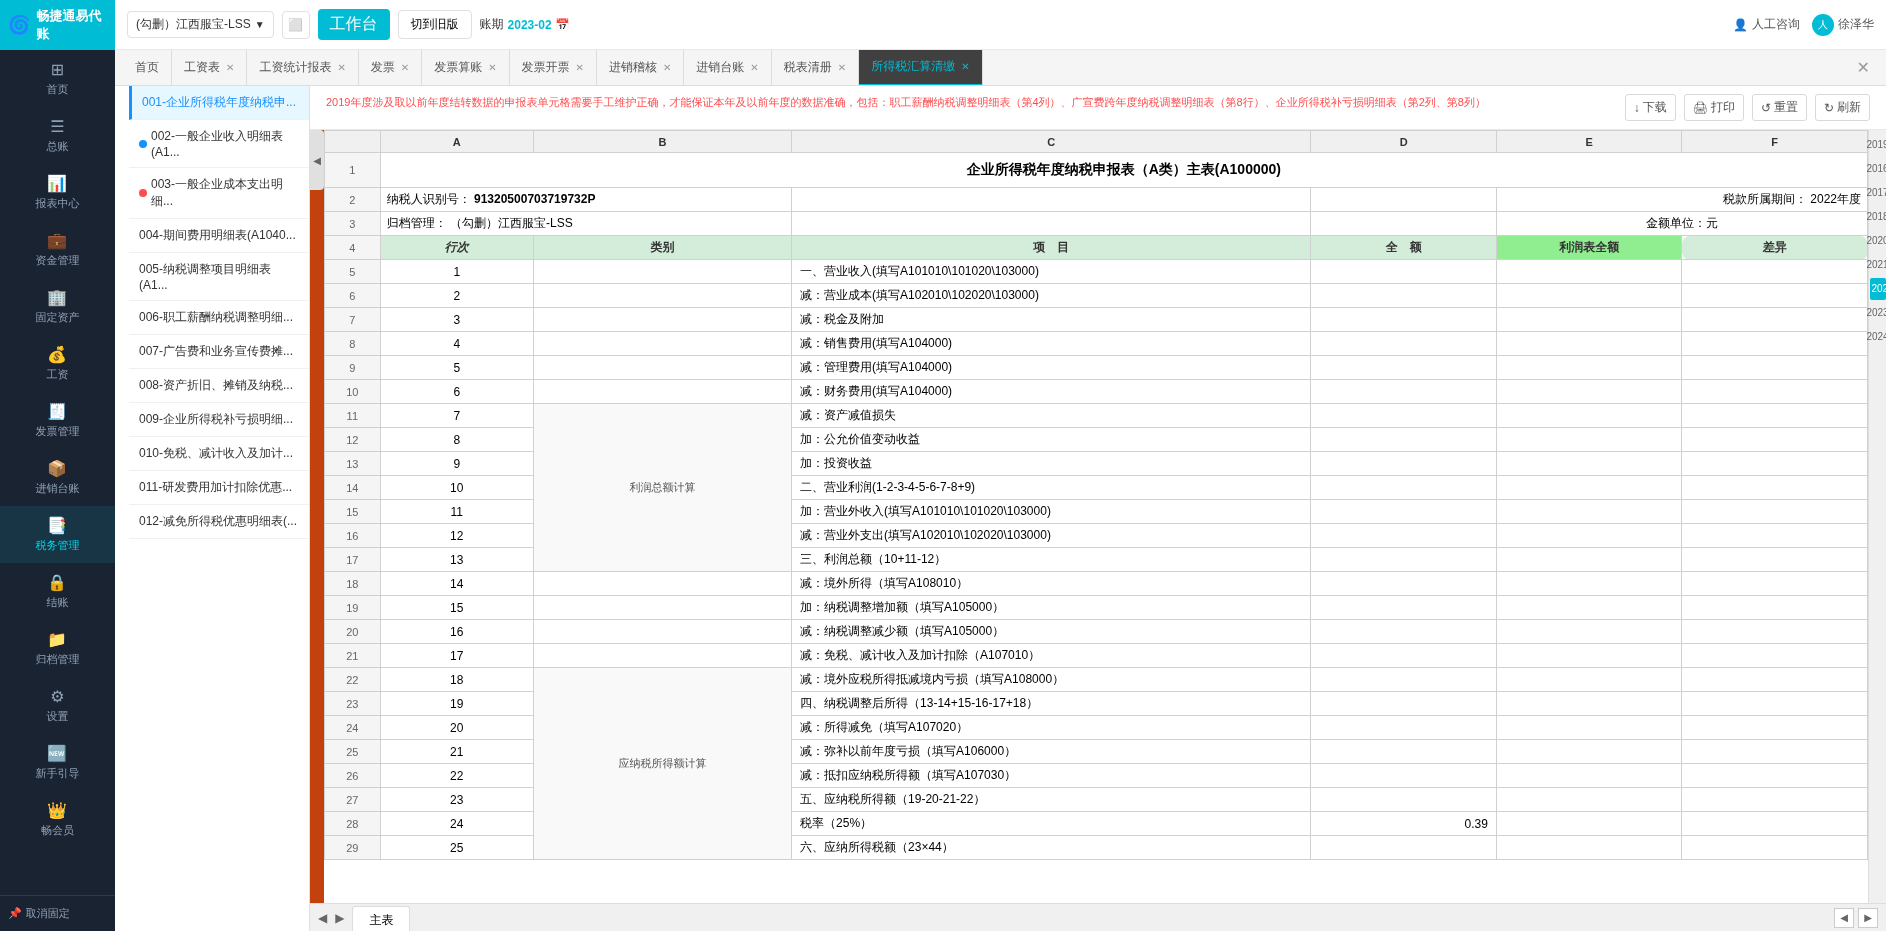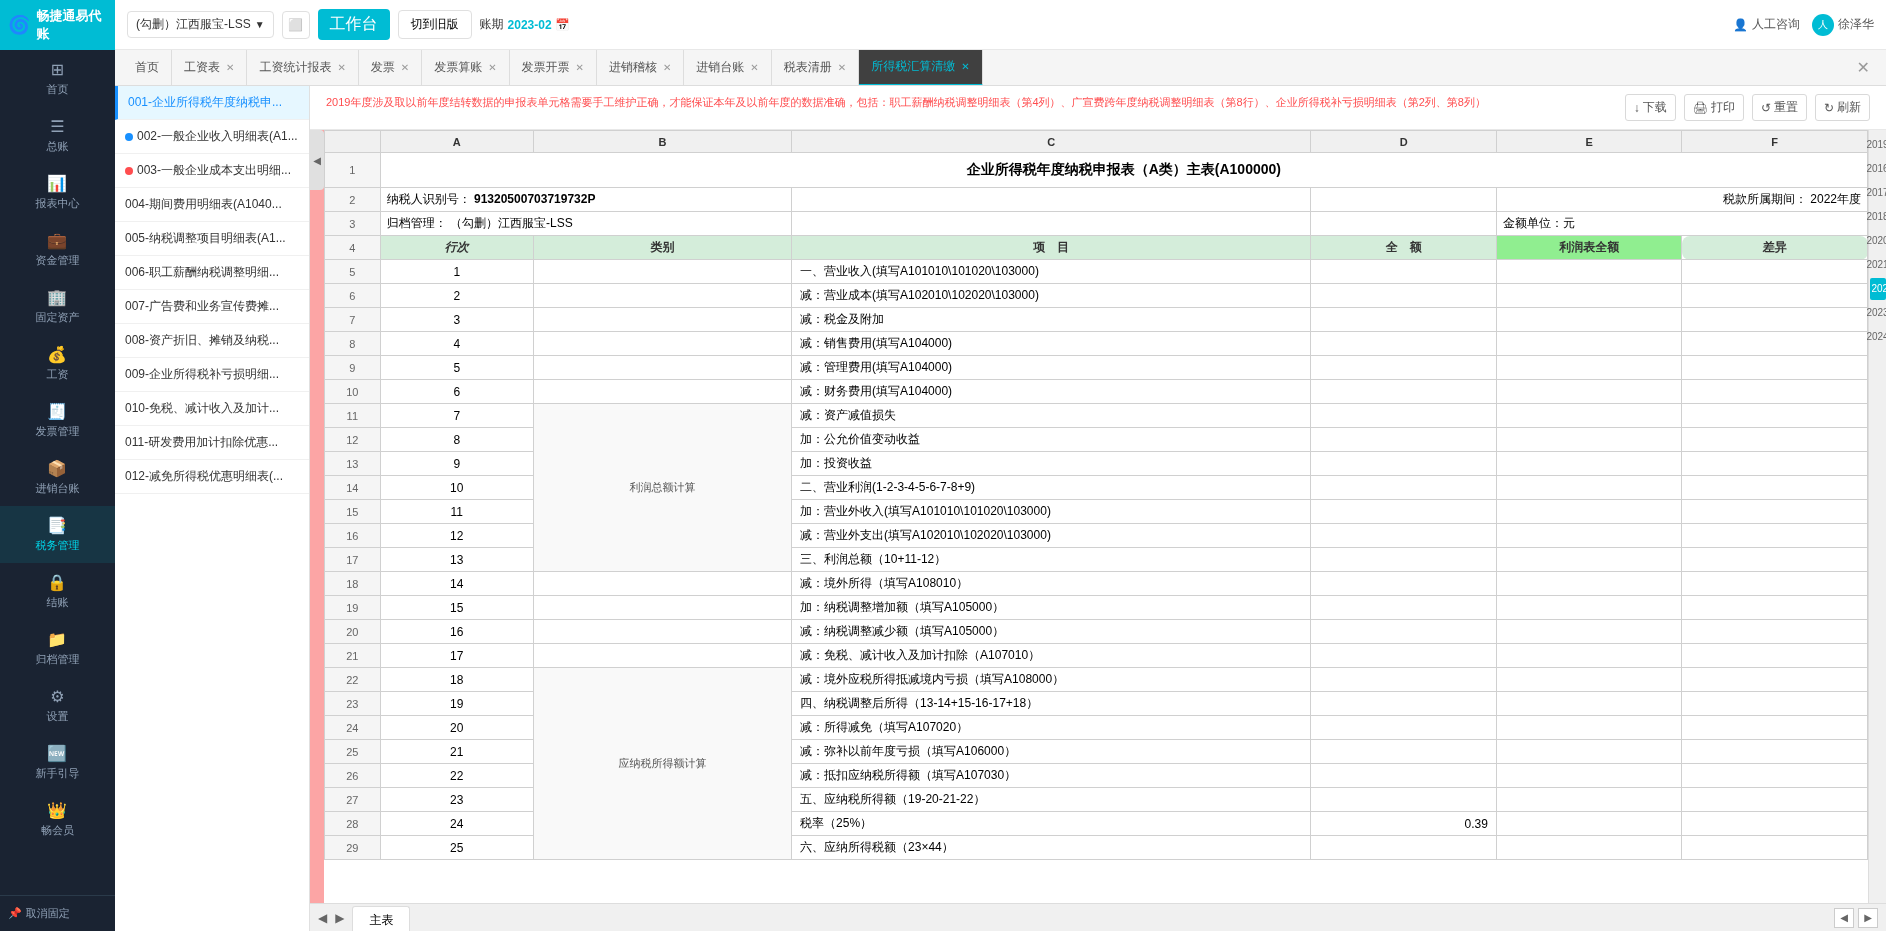--- a/index.html
+++ b/index.html
@@ -33,28 +33,28 @@
     .tab.active { background: white; color: #00bcd4; border-bottom: 2px solid #00bcd4; font-weight: 500; }
     .tab .close { color: #999; font-size: 10px; margin-left: 2px; }
     .tab.active .close { color: #00bcd4; }
     .tab-close-all { margin-left: auto; color: #999; font-size:16px; cursor: pointer; padding: 0 8px; }
 
     
     .content-area { flex: 1; display: flex; overflow: hidden; }
 
     
     .left-panel { width: 195px; background: white; border-right: 1px solid #e0e0e0; display: flex; flex-direction: column; overflow: hidden; }
-    .left-panel-item { padding: 8px 10px; font-size: 12px; cursor: pointer; color: #333; display: flex; align-items: center; gap: 4px; border-bottom: 1px solid #f0f0f0; }
+    .left-panel-item { padding: 8px 10px; font-size: 12px; cursor: pointer; color: #333; display: flex; align-items: center; gap: 4px; border-bottom: 1px solid #f0f0f0; margin-left: 14px; }
     .left-panel-item.active { background: #e6f7ff; color: #1890ff; border-left: 3px solid #1890ff; }
     .left-panel-item .dot { width: 8px; height: 8px; border-radius: 50%; flex-shrink: 0; }
     .dot-blue { background: #1890ff; }
     .dot-red { background: #ff4d4f; }
 
     
-    .right-area { flex: 1; display: flex; flex-direction: column; overflow: hidden; background: #fca5a5; }
+    .right-area { flex: 1; display: flex; flex-direction: column; overflow: hidden; background: #c2410c; }
     .right-top-bar { background: white; padding: 8px 16px; display: flex; align-items: flex-start; gap: 8px; border-bottom: 1px solid #e8e8e8; }
     .warning-text { color: #ff4d4f; font-size: 11px; line-height: 1.6; flex: 1; }
     .action-buttons { display: flex; gap: 8px; align-items: center; flex-shrink: 0; }
     .action-btn { display: flex; align-items: center; gap: 3px; font-size: 12px; color: #555; cursor: pointer; padding: 4px 8px; border: 1px solid #d9d9d9; border-radius: 3px; background: white; }
 
     
     .spreadsheet-wrapper { flex: 1; display: flex; overflow: hidden; position: relative; }
     .spreadsheet-container { flex: 1; overflow: auto; background: white; }
     .spreadsheet-table { border-collapse: collapse; font-size: 12px; width: 100%; }
     .spreadsheet-table th, .spreadsheet-table td { border: 1px solid #d0d0d0; padding: 3px 6px; white-space: nowrap; }
@@ -342,21 +342,21 @@
               </tr>
 
               <tr>
                 <td class="row-num">3</td>
                 <td colspan="2" class="info-row">
                   <span>归档管理：</span>
                   <span>（勾删）江西服宝-LSS</span>
                 </td>
                 <td class="info-row"></td>
                 <td class="info-row"></td>
-                <td colspan="2" class="info-row" style="text-align:left;">
+                <td colspan="2" class="info-row" style="text-align:center;">
                   <span>金额单位：元</span>
                 </td>
               </tr>
 
               <tr>
                 <td class="row-num">4</td>
                 <td class="col-A">行次</td>
                 <td class="col-B">类别</td>
                 <td class="col-C">项　目</td>
                 <td class="col-D">全　额</td>

